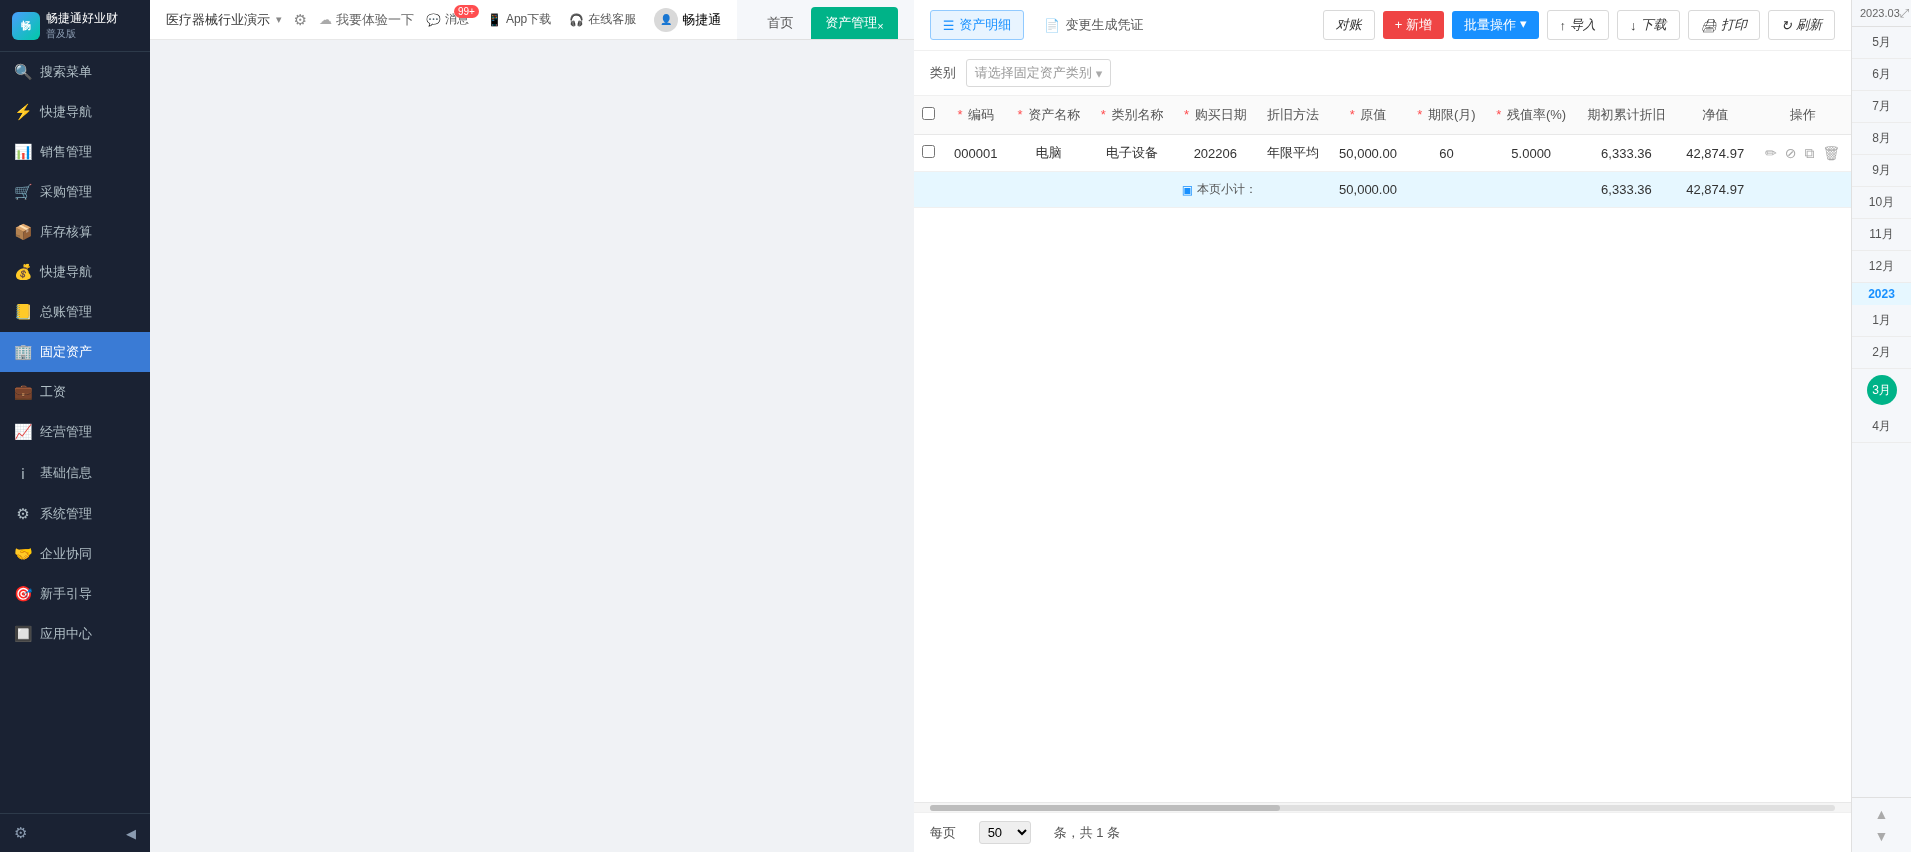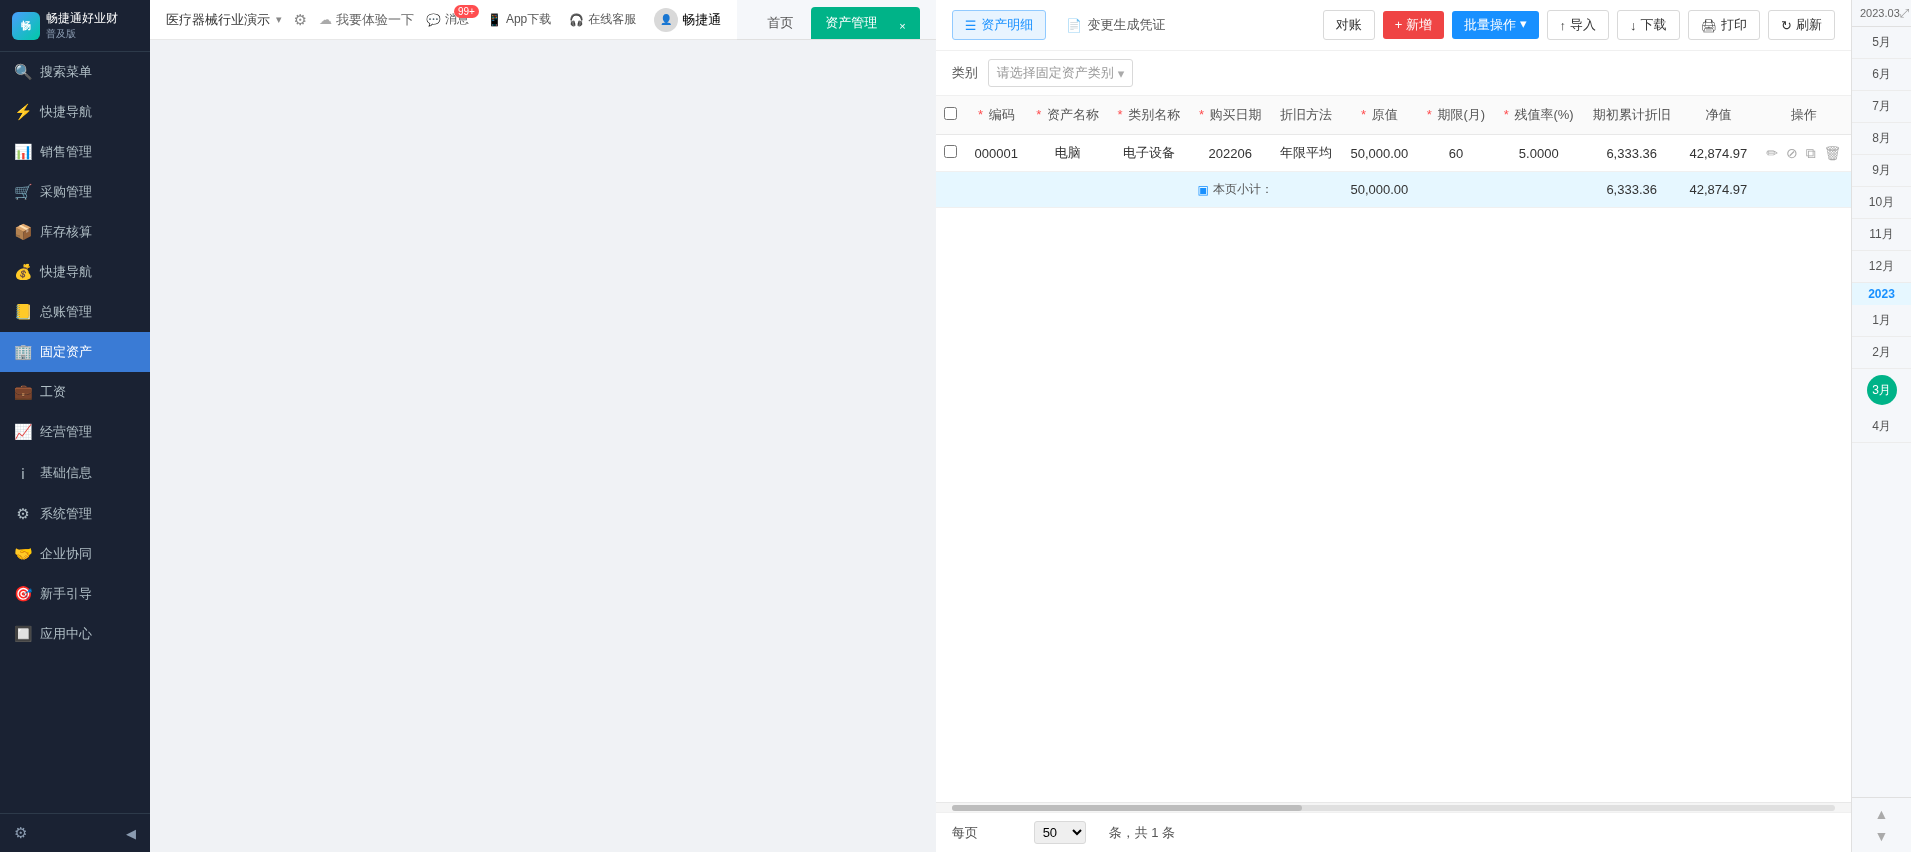--- a/index.html
+++ b/index.html
@@ -147,21 +147,21 @@
       font-size: 13px;
       cursor: pointer;
       border-radius: 4px 4px 0 0;
       color: #555;
     }
     .tab.active {
       background: #00b388;
       color: white;
       display: flex;
       align-items: flex-end;
-      gap: 22px;
+      gap: 0;
     }
     .tab-close { font-size: 11px; cursor: pointer; }
     .tab-home {
       padding: 7px 14px;
       font-size: 13px;
       cursor: pointer;
       color: #555;
     }
 
     
@@ -201,21 +201,21 @@
     .toolbar-right { margin-left: auto; display: flex; align-items: center; gap: 8px; }
     .btn {
       display: flex; align-items: center; gap: 4px;
       padding: 5px 12px;
       font-size: 13px;
       border: none;
       border-radius: 3px;
       cursor: pointer;
     }
     .btn-green { background: #ef4444; color: white; }
-    .btn-outline { background: white; color: #333; border: 1px solid #d9d9d9; }
+    .btn-outline { background: white; color: #333; border: 1px solid #d9d9d9; font-style: italic; }
     .btn-batch {
       background: #1890ff; color: white;
       display: flex; gap: 4px;
       padding: 5px 12px;
       border: none; border-radius: 3px; cursor: pointer; font-size: 13px;
     }
 
     
     .filterbar {
       padding: 8px 16px;
@@ -268,21 +268,21 @@
       padding: 8px 16px;
       display: flex;
       align-items: center;
       gap: 23px;
       border-top: 1px solid #f0f0f0;
       font-size: 13px;
       color: #555;
     }
     .page-size-select {
       border: 1px solid #d9d9d9; border-radius: 3px;
-      padding: 2px 4px; font-size: 13px; cursor: pointer; margin-left: 33px;
+      padding: 2px 4px; font-size: 13px; cursor: pointer;
     }
 
     
     .hscrollbar {
       height: 10px;
       background: #f5f5f5;
       border-top: 1px solid #e8e8e8;
       display: flex;
       align-items: center;
       padding: 0 16px;

